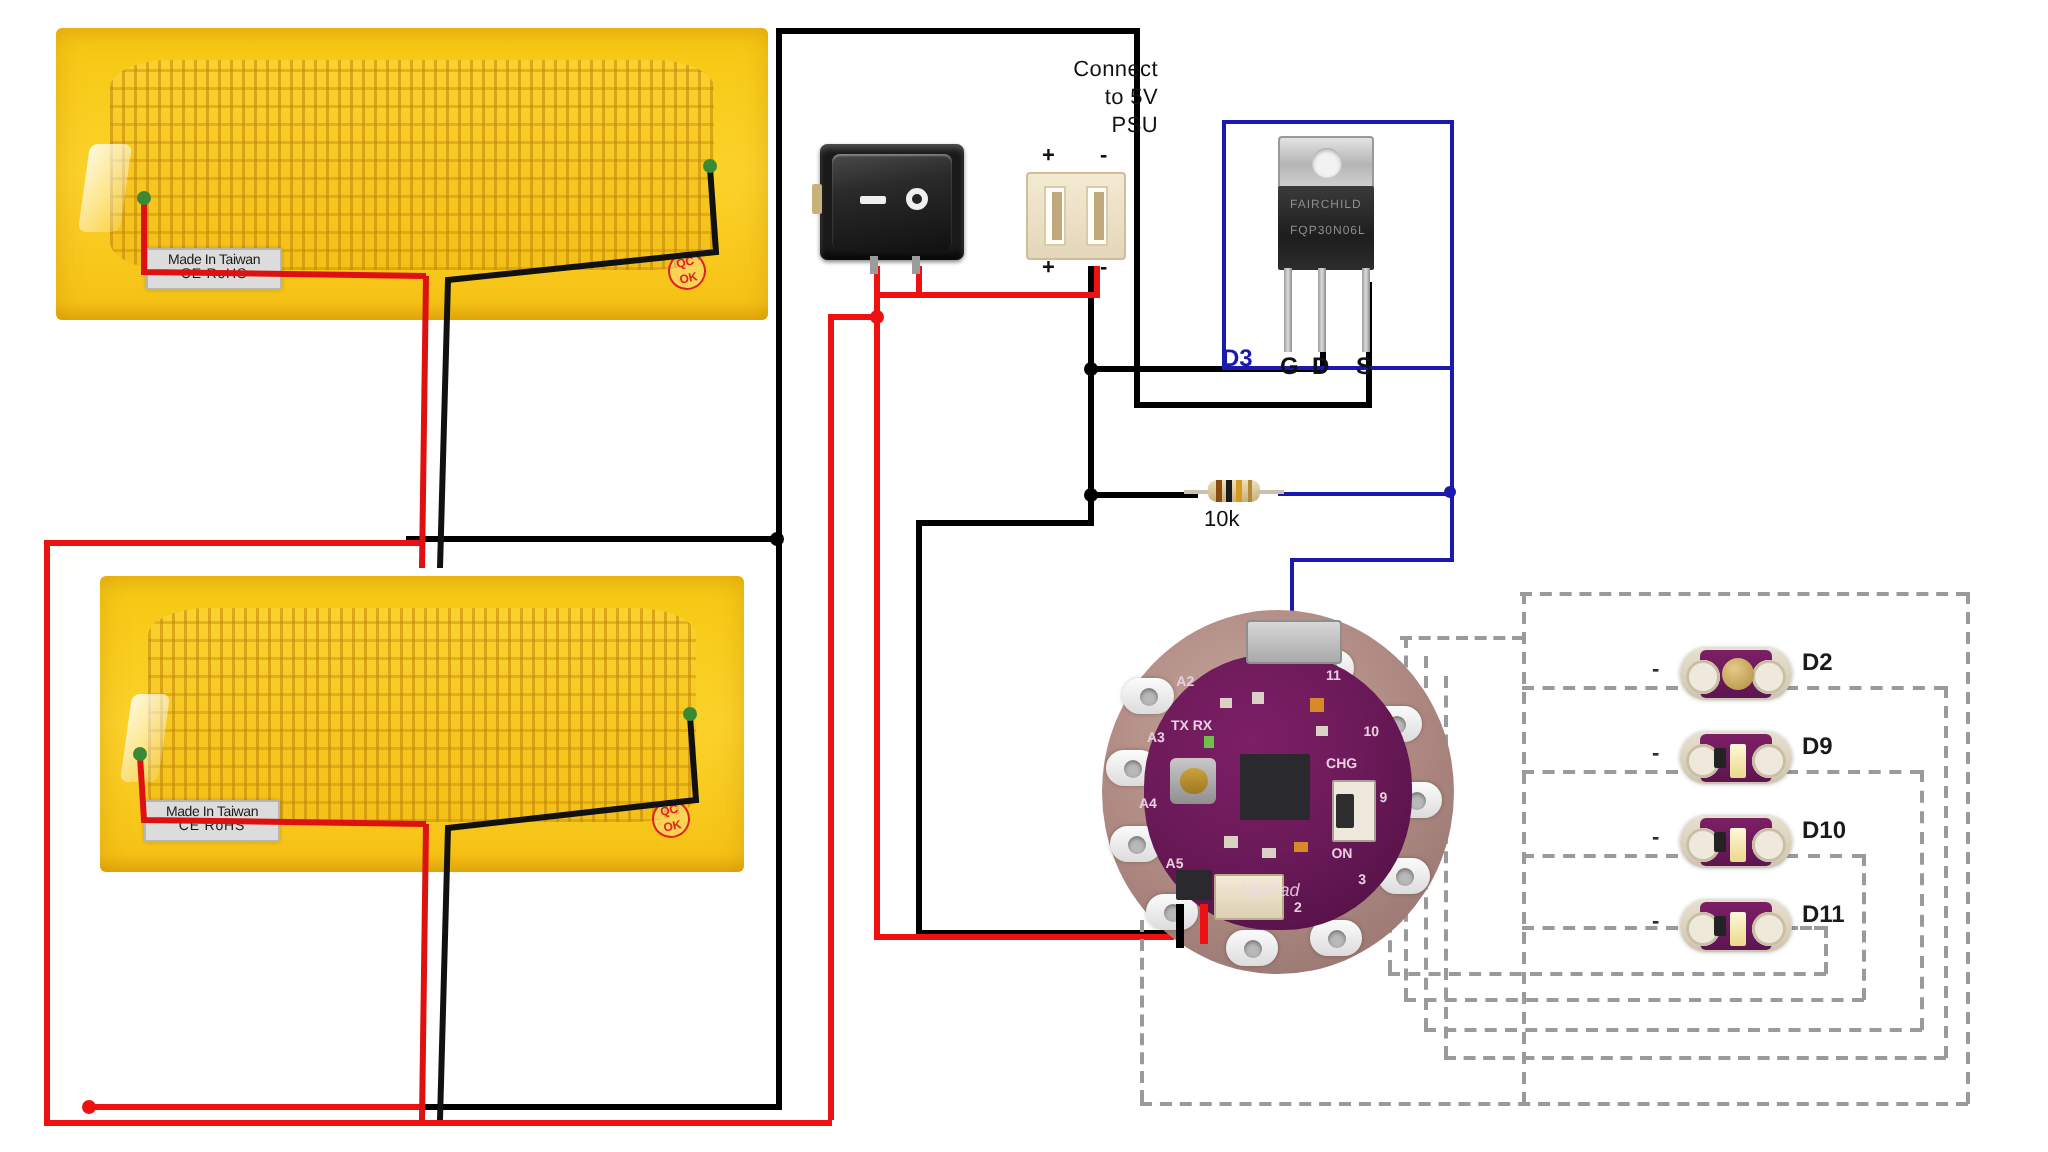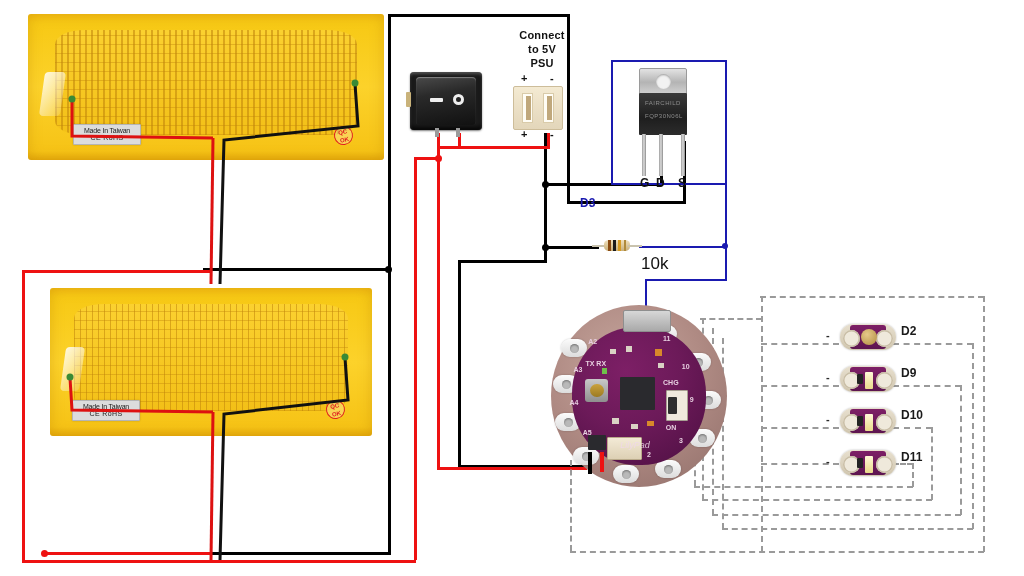--- a/index.html
+++ b/index.html
@@ -103,25 +103,25 @@
       background:#efe9db;box-shadow:inset 0 0 0 1.5px #c9bea6;}
   .led-emit{position:absolute;left:44%;top:24%;width:8px;height:17px;border-radius:1px;
       background:linear-gradient(180deg,#fff8d8,#e9d98a);}
   .led-chip{position:absolute;left:30%;top:30%;width:6px;height:10px;background:#232323;border-radius:1px;}
   .led-dome{position:absolute;left:38%;top:20%;width:16px;height:16px;border-radius:50%;
       background:radial-gradient(circle at 38% 34%,#e6c98a,#b08e3e);}
   .led-sign{position:absolute;color:#2b2b2b;font-size:11px;font-weight:bold;line-height:1;}
   .led-name{position:absolute;color:#1a1a1a;font-size:12px;font-weight:bold;}
   
   .txt{position:absolute;color:#111;}
-  .psu-t{font-size:11px;font-weight:bold;text-align:center;line-height:14px;letter-spacing:.2px;}
+  .psu-t{font-size:11px;font-weight:normal;text-align:right;line-height:14px;letter-spacing:.2px;}
   .pol{font-size:11px;font-weight:bold;}
   .d3{font-size:12px;font-weight:bold;color:#1a1ab0;}
   .gds{font-size:12px;font-weight:bold;color:#111;}
-  .rval{font-size:17px;color:#111;margin-left:39px;}
+  .rval{font-size:11px;color:#111;}
 </style>
 </head>
 <body>
 
 <div id="stage">
 
   <div class="wire" style="left:388px;top:14px;width:3px;height:256px;"></div>
   <div class="wire" style="left:388px;top:14px;width:182px;height:3px;"></div>
   <div class="wire" style="left:567px;top:14px;width:3px;height:190px;"></div>
   <div class="wire" style="left:567px;top:201px;width:119px;height:3px;"></div>
@@ -239,21 +239,21 @@
   <div class="mos-tab" style="left:639px;top:68px;width:48px;height:26px;">
     <div class="mos-hole" style="left:16px;top:5px;width:15px;height:15px;"></div>
   </div>
   <div class="mos-body" style="left:639px;top:93px;width:48px;height:42px;">
     <div class="mos-txt" style="left:6px;top:7px;">FAIRCHILD</div>
     <div class="mos-txt" style="left:6px;top:20px;">FQP30N06L</div>
   </div>
   <div class="mos-leg" style="left:642px;top:134px;height:42px;"></div>
   <div class="mos-leg" style="left:659px;top:134px;height:42px;"></div>
   <div class="mos-leg" style="left:681px;top:134px;height:42px;"></div>
-  <div class="txt d3" style="left:580px;top:172px;margin-top:24px;">D3</div>
+  <div class="txt d3" style="left:611px;top:172px;">D3</div>
   <div class="txt gds" style="left:640px;top:176px;">G</div>
   <div class="txt gds" style="left:656px;top:176px;">D</div>
   <div class="txt gds" style="left:678px;top:176px;">S</div>
 
   <div class="res-lead" style="left:592px;top:245px;width:14px;"></div>
   <div class="res-body" style="left:604px;top:240px;width:26px;height:11px;">
     <div class="res-band" style="left:4px;width:3px;background:#8a4b12;"></div>
     <div class="res-band" style="left:9px;width:3px;background:#1a1a1a;"></div>
     <div class="res-band" style="left:14px;width:3px;background:#d59a22;"></div>
     <div class="res-band" style="left:20px;width:2px;background:#b08a3a;"></div>

